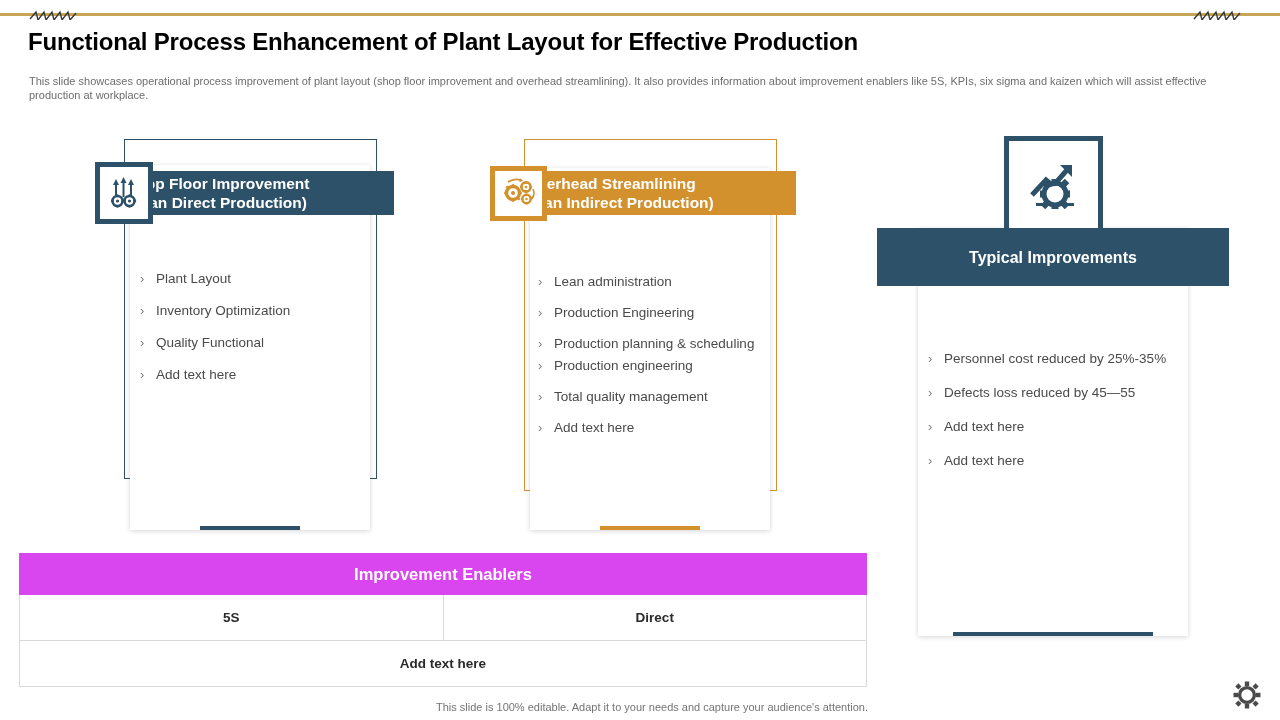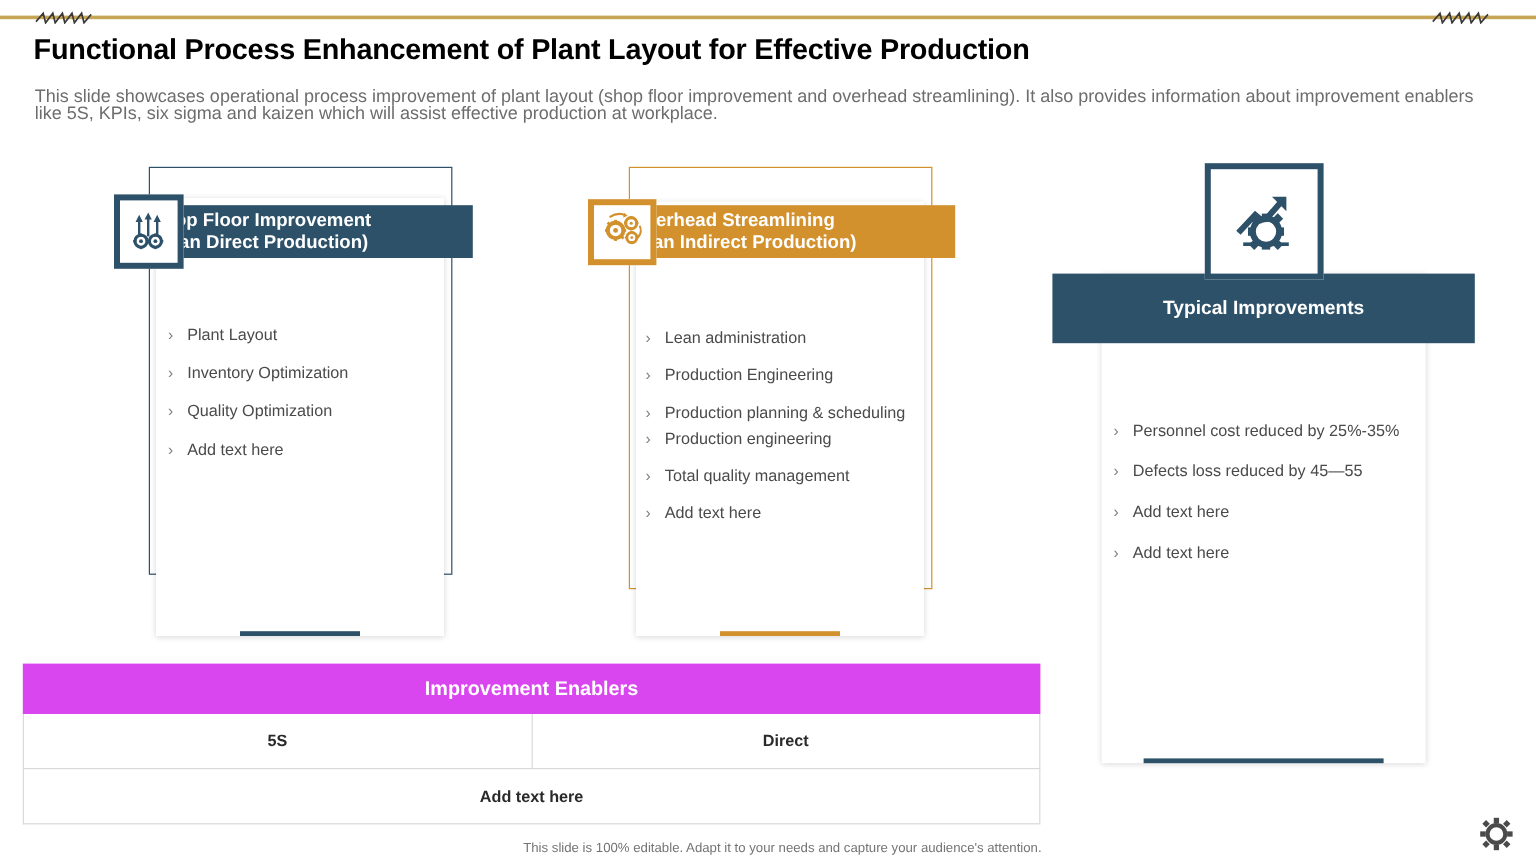--- a/index.html
+++ b/index.html
@@ -43,21 +43,21 @@
     font-size: 24px;
     font-weight: bold;
     color: #000000;
     letter-spacing: -0.2px;
     white-space: nowrap;
   }
   .subtitle {
     position: absolute;
     left: 29px; top: 74px;
     width: 1210px;
-    font-size: 15px;
+    font-size: 11px;
     line-height: 14px;
     color: #6d6d6d;
   }
 
   
   .outline-box {
     position: absolute;
     border: 1px solid #2c5169;
     background: transparent;
   }
@@ -241,21 +241,21 @@
     <div class="bullet">
       <span class="chev">›</span>
       <span class="btxt">Plant Layout</span>
     </div>
     <div class="bullet">
       <span class="chev">›</span>
       <span class="btxt">Inventory Optimization</span>
     </div>
     <div class="bullet">
       <span class="chev">›</span>
-      <span class="btxt">Quality Optimization</span>
+      <span class="btxt">Quality Functional</span>
     </div>
     <div class="bullet">
       <span class="chev">›</span>
       <span class="btxt">Add text here</span>
     </div>
   </div>
 
   <div class="outline-box orange" style="left:524px; top:139px; width:253px; height:352px;"></div>
 
   <div class="panel" style="left:530px; top:168px; width:240px; height:362px;"></div>

